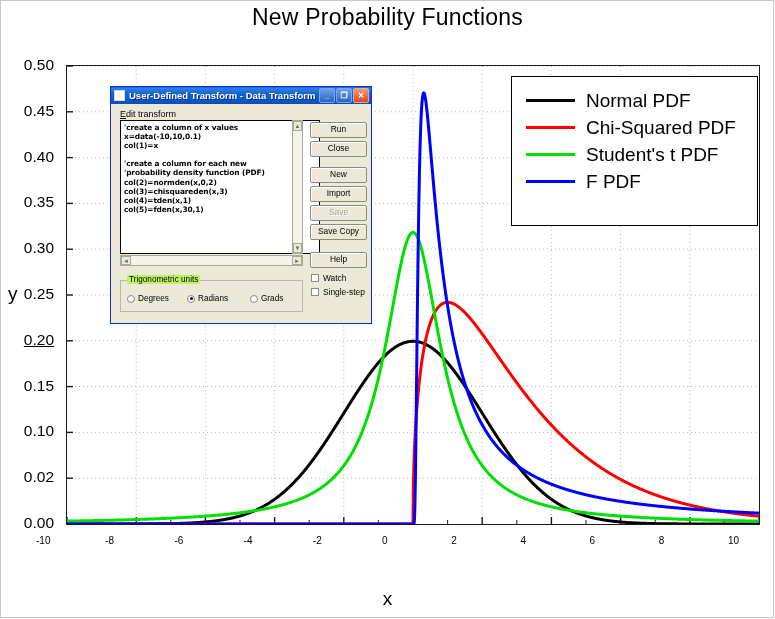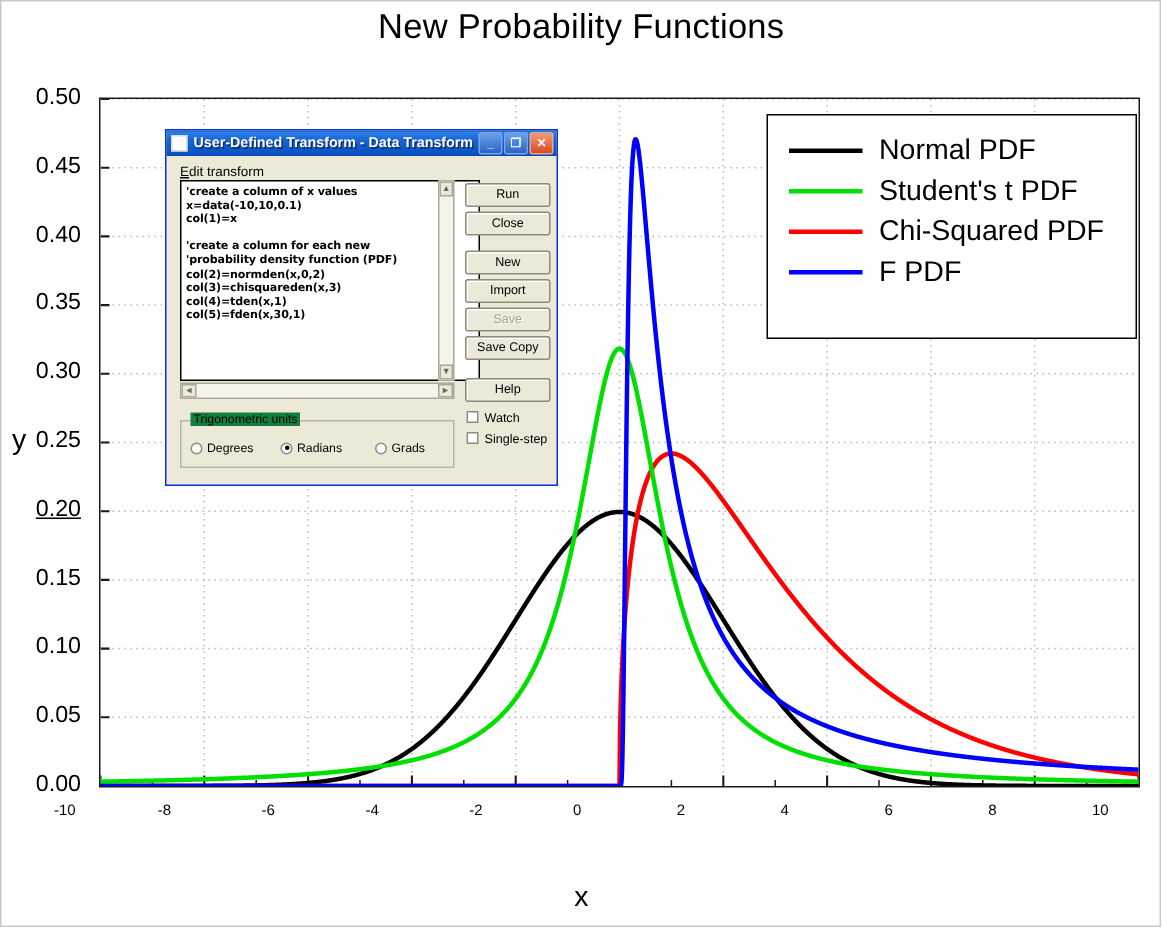--- a/index.html
+++ b/index.html
@@ -116,21 +116,21 @@
   .cbox-row{position:absolute;left:200px;display:flex;align-items:center;font-size:8.4px;}
   .cbox{
     width:8px;height:8px;background:#fff;border:1px solid #8d8a7e;
     margin-right:4px;box-sizing:border-box;
   }
   #trig-group{
     position:absolute;left:9px;top:176px;width:183px;height:32px;
     border:1px solid #b9b6a8;box-sizing:border-box;
   }
   #trig-legend{
-    position:absolute;left:16px;top:171px;background:#15803d;
+    position:absolute;left:16px;top:171px;background:#bef264;
     padding:0 2px;font-size:8.2px;
   }
   .radio-row{position:absolute;top:190px;display:flex;align-items:center;font-size:8.2px;}
   .radio{
     width:8px;height:8px;border:1px solid #8d8a7e;border-radius:50%;
     background:#fff;margin-right:3px;box-sizing:border-box;
     display:flex;align-items:center;justify-content:center;
   }
   .radio .dot{width:3px;height:3px;border-radius:50%;background:#000;}
 </style>
@@ -140,21 +140,21 @@
 <div id="outer-border"></div>
 
 <div id="chart-title">New Probability Functions</div>
 
 <div id="y-axis-title">y</div>
 
 <div id="x-axis-title">x</div>
 
 <div id="ytick-container">
     <div class="ytick-label" style="top: 515px; left: 4px;">0.00</div>
-    <div class="ytick-label" style="top: 469.2px; left: 4px;">0.05</div>
+    <div class="ytick-label" style="top: 469.2px; left: 4px;">0.02</div>
     <div class="ytick-label" style="top: 423.4px; left: 4px;">0.10</div>
     <div class="ytick-label" style="top: 377.6px; left: 4px;">0.15</div>
     <div class="ytick-label" style="top: 331.8px; left: 4px; text-decoration: underline;">0.20</div>
     <div class="ytick-label" style="top: 286px; left: 4px;">0.25</div>
     <div class="ytick-label" style="top: 240.2px; left: 4px;">0.30</div>
     <div class="ytick-label" style="top: 194.4px; left: 4px;">0.35</div>
     <div class="ytick-label" style="top: 148.6px; left: 4px;">0.40</div>
     <div class="ytick-label" style="top: 102.8px; left: 4px;">0.45</div>
     <div class="ytick-label" style="top: 57px; left: 4px;">0.50</div>
   </div>
@@ -232,26 +232,26 @@
       <polyline points="0.00,458.00 0.29,458.00 0.58,458.00 0.87,458.00 1.15,458.00 1.44,458.00 1.73,458.00 2.02,458.00 2.31,458.00 2.59,458.00 2.88,458.00 3.17,458.00 3.46,458.00 3.75,458.00 4.04,458.00 4.33,458.00 4.61,458.00 4.90,458.00 5.19,458.00 5.48,458.00 5.77,458.00 6.06,458.00 6.34,458.00 6.63,458.00 6.92,458.00 7.21,458.00 7.50,458.00 7.78,458.00 8.07,458.00 8.36,458.00 8.65,458.00 8.94,458.00 9.23,458.00 9.52,458.00 9.80,458.00 10.09,458.00 10.38,458.00 10.67,458.00 10.96,458.00 11.24,458.00 11.53,458.00 11.82,458.00 12.11,458.00 12.40,458.00 12.69,458.00 12.97,458.00 13.26,458.00 13.55,458.00 13.84,458.00 14.13,458.00 14.42,458.00 14.71,458.00 14.99,458.00 15.28,458.00 15.57,458.00 15.86,458.00 16.15,458.00 16.43,458.00 16.72,458.00 17.01,458.00 17.30,458.00 17.59,458.00 17.88,458.00 18.17,458.00 18.45,458.00 18.74,458.00 19.03,458.00 19.32,458.00 19.61,458.00 19.89,458.00 20.18,458.00 20.47,458.00 20.76,458.00 21.05,458.00 21.34,458.00 21.63,458.00 21.91,458.00 22.20,458.00 22.49,458.00 22.78,458.00 23.07,458.00 23.36,458.00 23.64,458.00 23.93,458.00 24.22,458.00 24.51,458.00 24.80,458.00 25.08,458.00 25.37,458.00 25.66,458.00 25.95,458.00 26.24,458.00 26.53,458.00 26.82,458.00 27.10,458.00 27.39,458.00 27.68,458.00 27.97,458.00 28.26,458.00 28.54,458.00 28.83,458.00 29.12,458.00 29.41,458.00 29.70,458.00 29.99,458.00 30.27,458.00 30.56,458.00 30.85,458.00 31.14,458.00 31.43,458.00 31.72,458.00 32.01,458.00 32.29,458.00 32.58,458.00 32.87,458.00 33.16,458.00 33.45,458.00 33.73,458.00 34.02,458.00 34.31,458.00 34.60,458.00 34.89,458.00 35.18,458.00 35.47,458.00 35.75,458.00 36.04,458.00 36.33,458.00 36.62,458.00 36.91,458.00 37.19,458.00 37.48,458.00 37.77,458.00 38.06,458.00 38.35,458.00 38.64,458.00 38.93,458.00 39.21,458.00 39.50,458.00 39.79,458.00 40.08,458.00 40.37,458.00 40.66,458.00 40.94,458.00 41.23,458.00 41.52,458.00 41.81,458.00 42.10,458.00 42.38,458.00 42.67,458.00 42.96,458.00 43.25,458.00 43.54,458.00 43.83,458.00 44.12,458.00 44.40,458.00 44.69,458.00 44.98,458.00 45.27,458.00 45.56,458.00 45.84,458.00 46.13,458.00 46.42,458.00 46.71,458.00 47.00,458.00 47.29,458.00 47.58,458.00 47.86,458.00 48.15,458.00 48.44,458.00 48.73,458.00 49.02,458.00 49.31,458.00 49.59,458.00 49.88,458.00 50.17,458.00 50.46,458.00 50.75,458.00 51.03,458.00 51.32,458.00 51.61,458.00 51.90,458.00 52.19,458.00 52.48,458.00 52.77,458.00 53.05,458.00 53.34,458.00 53.63,458.00 53.92,458.00 54.21,458.00 54.49,458.00 54.78,458.00 55.07,458.00 55.36,458.00 55.65,458.00 55.94,458.00 56.23,458.00 56.51,458.00 56.80,458.00 57.09,458.00 57.38,458.00 57.67,458.00 57.96,458.00 58.24,458.00 58.53,458.00 58.82,458.00 59.11,458.00 59.40,458.00 59.68,458.00 59.97,458.00 60.26,458.00 60.55,458.00 60.84,458.00 61.13,458.00 61.42,458.00 61.70,458.00 61.99,458.00 62.28,458.00 62.57,458.00 62.86,458.00 63.14,458.00 63.43,458.00 63.72,458.00 64.01,458.00 64.30,458.00 64.59,458.00 64.88,458.00 65.16,458.00 65.45,458.00 65.74,458.00 66.03,458.00 66.32,458.00 66.61,458.00 66.89,458.00 67.18,458.00 67.47,458.00 67.76,458.00 68.05,458.00 68.33,458.00 68.62,458.00 68.91,458.00 69.20,458.00 69.49,458.00 69.78,458.00 70.07,458.00 70.35,458.00 70.64,458.00 70.93,458.00 71.22,458.00 71.51,458.00 71.80,458.00 72.08,458.00 72.37,458.00 72.66,458.00 72.95,458.00 73.24,458.00 73.52,458.00 73.81,458.00 74.10,458.00 74.39,458.00 74.68,458.00 74.97,458.00 75.25,458.00 75.54,458.00 75.83,458.00 76.12,458.00 76.41,458.00 76.70,458.00 76.98,458.00 77.27,458.00 77.56,458.00 77.85,458.00 78.14,458.00 78.43,458.00 78.72,458.00 79.00,458.00 79.29,458.00 79.58,458.00 79.87,458.00 80.16,458.00 80.45,458.00 80.73,458.00 81.02,458.00 81.31,458.00 81.60,458.00 81.89,458.00 82.17,458.00 82.46,458.00 82.75,458.00 83.04,458.00 83.33,458.00 83.62,458.00 83.91,458.00 84.19,458.00 84.48,458.00 84.77,458.00 85.06,458.00 85.35,458.00 85.63,458.00 85.92,458.00 86.21,458.00 86.50,458.00 86.79,458.00 87.08,458.00 87.37,458.00 87.65,458.00 87.94,458.00 88.23,458.00 88.52,458.00 88.81,458.00 89.09,458.00 89.38,458.00 89.67,458.00 89.96,458.00 90.25,458.00 90.54,458.00 90.83,458.00 91.11,458.00 91.40,458.00 91.69,458.00 91.98,458.00 92.27,458.00 92.55,458.00 92.84,458.00 93.13,458.00 93.42,458.00 93.71,458.00 94.00,458.00 94.28,458.00 94.57,458.00 94.86,458.00 95.15,458.00 95.44,458.00 95.73,458.00 96.02,458.00 96.30,458.00 96.59,458.00 96.88,458.00 97.17,458.00 97.46,458.00 97.75,458.00 98.03,458.00 98.32,458.00 98.61,458.00 98.90,458.00 99.19,458.00 99.47,458.00 99.76,458.00 100.05,458.00 100.34,458.00 100.63,458.00 100.92,458.00 101.20,458.00 101.49,458.00 101.78,458.00 102.07,458.00 102.36,458.00 102.65,458.00 102.94,458.00 103.22,458.00 103.51,458.00 103.80,458.00 104.09,458.00 104.38,458.00 104.67,458.00 104.95,458.00 105.24,458.00 105.53,458.00 105.82,458.00 106.11,458.00 106.39,458.00 106.68,458.00 106.97,458.00 107.26,458.00 107.55,458.00 107.84,458.00 108.13,458.00 108.41,458.00 108.70,458.00 108.99,458.00 109.28,458.00 109.57,458.00 109.86,458.00 110.14,458.00 110.43,458.00 110.72,458.00 111.01,458.00 111.30,458.00 111.58,458.00 111.87,458.00 112.16,458.00 112.45,458.00 112.74,458.00 113.03,458.00 113.31,458.00 113.60,458.00 113.89,458.00 114.18,458.00 114.47,458.00 114.76,458.00 115.05,458.00 115.33,458.00 115.62,458.00 115.91,458.00 116.20,458.00 116.49,458.00 116.78,458.00 117.06,458.00 117.35,458.00 117.64,458.00 117.93,458.00 118.22,458.00 118.50,458.00 118.79,458.00 119.08,458.00 119.37,458.00 119.66,458.00 119.95,458.00 120.23,458.00 120.52,458.00 120.81,458.00 121.10,458.00 121.39,458.00 121.68,458.00 121.97,458.00 122.25,458.00 122.54,458.00 122.83,458.00 123.12,458.00 123.41,458.00 123.70,458.00 123.98,458.00 124.27,458.00 124.56,458.00 124.85,458.00 125.14,458.00 125.42,458.00 125.71,458.00 126.00,458.00 126.29,458.00 126.58,458.00 126.87,458.00 127.16,458.00 127.44,458.00 127.73,458.00 128.02,458.00 128.31,458.00 128.60,458.00 128.88,458.00 129.17,458.00 129.46,458.00 129.75,458.00 130.04,458.00 130.33,458.00 130.62,458.00 130.90,458.00 131.19,458.00 131.48,458.00 131.77,458.00 132.06,458.00 132.34,458.00 132.63,458.00 132.92,458.00 133.21,458.00 133.50,458.00 133.79,458.00 134.08,458.00 134.36,458.00 134.65,458.00 134.94,458.00 135.23,458.00 135.52,458.00 135.80,458.00 136.09,458.00 136.38,458.00 136.67,458.00 136.96,458.00 137.25,458.00 137.53,458.00 137.82,458.00 138.11,458.00 138.40,458.00 138.69,458.00 138.98,458.00 139.27,458.00 139.55,458.00 139.84,458.00 140.13,458.00 140.42,458.00 140.71,458.00 141.00,458.00 141.28,458.00 141.57,458.00 141.86,458.00 142.15,458.00 142.44,458.00 142.72,458.00 143.01,458.00 143.30,458.00 143.59,458.00 143.88,458.00 144.17,458.00 144.45,458.00 144.74,458.00 145.03,458.00 145.32,458.00 145.61,458.00 145.90,458.00 146.19,458.00 146.47,458.00 146.76,458.00 147.05,458.00 147.34,458.00 147.63,458.00 147.92,458.00 148.20,458.00 148.49,458.00 148.78,458.00 149.07,458.00 149.36,458.00 149.65,458.00 149.93,458.00 150.22,458.00 150.51,458.00 150.80,458.00 151.09,458.00 151.38,458.00 151.66,458.00 151.95,458.00 152.24,458.00 152.53,458.00 152.82,458.00 153.10,458.00 153.39,458.00 153.68,458.00 153.97,458.00 154.26,458.00 154.55,458.00 154.83,458.00 155.12,458.00 155.41,458.00 155.70,458.00 155.99,458.00 156.28,458.00 156.56,458.00 156.85,458.00 157.14,458.00 157.43,458.00 157.72,458.00 158.01,458.00 158.30,458.00 158.58,458.00 158.87,458.00 159.16,458.00 159.45,458.00 159.74,458.00 160.03,458.00 160.31,458.00 160.60,458.00 160.89,458.00 161.18,458.00 161.47,458.00 161.75,458.00 162.04,458.00 162.33,458.00 162.62,458.00 162.91,458.00 163.20,458.00 163.48,458.00 163.77,458.00 164.06,458.00 164.35,458.00 164.64,458.00 164.93,458.00 165.22,458.00 165.50,458.00 165.79,458.00 166.08,458.00 166.37,458.00 166.66,458.00 166.95,458.00 167.23,458.00 167.52,458.00 167.81,458.00 168.10,458.00 168.39,458.00 168.67,458.00 168.96,458.00 169.25,458.00 169.54,458.00 169.83,458.00 170.12,458.00 170.41,458.00 170.69,458.00 170.98,458.00 171.27,458.00 171.56,458.00 171.85,458.00 172.13,458.00 172.42,458.00 172.71,458.00 173.00,458.00 173.29,458.00 173.58,458.00 173.87,458.00 174.15,458.00 174.44,458.00 174.73,458.00 175.02,458.00 175.31,458.00 175.60,458.00 175.88,458.00 176.17,458.00 176.46,458.00 176.75,458.00 177.04,458.00 177.32,458.00 177.61,458.00 177.90,458.00 178.19,458.00 178.48,458.00 178.77,458.00 179.05,458.00 179.34,458.00 179.63,458.00 179.92,458.00 180.21,458.00 180.50,458.00 180.78,458.00 181.07,458.00 181.36,458.00 181.65,458.00 181.94,458.00 182.23,458.00 182.52,458.00 182.80,458.00 183.09,458.00 183.38,458.00 183.67,458.00 183.96,458.00 184.25,458.00 184.53,458.00 184.82,458.00 185.11,458.00 185.40,458.00 185.69,458.00 185.97,458.00 186.26,458.00 186.55,458.00 186.84,458.00 187.13,458.00 187.42,458.00 187.70,458.00 187.99,458.00 188.28,458.00 188.57,458.00 188.86,458.00 189.15,458.00 189.44,458.00 189.72,458.00 190.01,458.00 190.30,458.00 190.59,458.00 190.88,458.00 191.16,458.00 191.45,458.00 191.74,458.00 192.03,458.00 192.32,458.00 192.61,458.00 192.90,458.00 193.18,458.00 193.47,458.00 193.76,458.00 194.05,458.00 194.34,458.00 194.63,458.00 194.91,458.00 195.20,458.00 195.49,458.00 195.78,458.00 196.07,458.00 196.35,458.00 196.64,458.00 196.93,458.00 197.22,458.00 197.51,458.00 197.80,458.00 198.09,458.00 198.37,458.00 198.66,458.00 198.95,458.00 199.24,458.00 199.53,458.00 199.81,458.00 200.10,458.00 200.39,458.00 200.68,458.00 200.97,458.00 201.26,458.00 201.55,458.00 201.83,458.00 202.12,458.00 202.41,458.00 202.70,458.00 202.99,458.00 203.28,458.00 203.56,458.00 203.85,458.00 204.14,458.00 204.43,458.00 204.72,458.00 205.00,458.00 205.29,458.00 205.58,458.00 205.87,458.00 206.16,458.00 206.45,458.00 206.73,458.00 207.02,458.00 207.31,458.00 207.60,458.00 207.89,458.00 208.18,458.00 208.47,458.00 208.75,458.00 209.04,458.00 209.33,458.00 209.62,458.00 209.91,458.00 210.20,458.00 210.48,458.00 210.77,458.00 211.06,458.00 211.35,458.00 211.64,458.00 211.93,458.00 212.21,458.00 212.50,458.00 212.79,458.00 213.08,458.00 213.37,458.00 213.65,458.00 213.94,458.00 214.23,458.00 214.52,458.00 214.81,458.00 215.10,458.00 215.38,458.00 215.67,458.00 215.96,458.00 216.25,458.00 216.54,458.00 216.83,458.00 217.12,458.00 217.40,458.00 217.69,458.00 217.98,458.00 218.27,458.00 218.56,458.00 218.85,458.00 219.13,458.00 219.42,458.00 219.71,458.00 220.00,458.00 220.29,458.00 220.57,458.00 220.86,458.00 221.15,458.00 221.44,458.00 221.73,458.00 222.02,458.00 222.30,458.00 222.59,458.00 222.88,458.00 223.17,458.00 223.46,458.00 223.75,458.00 224.03,458.00 224.32,458.00 224.61,458.00 224.90,458.00 225.19,458.00 225.48,458.00 225.77,458.00 226.05,458.00 226.34,458.00 226.63,458.00 226.92,458.00 227.21,458.00 227.50,458.00 227.78,458.00 228.07,458.00 228.36,458.00 228.65,458.00 228.94,458.00 229.22,458.00 229.51,458.00 229.80,458.00 230.09,458.00 230.38,458.00 230.67,458.00 230.95,458.00 231.24,458.00 231.53,458.00 231.82,458.00 232.11,458.00 232.40,458.00 232.69,458.00 232.97,458.00 233.26,458.00 233.55,458.00 233.84,458.00 234.13,458.00 234.41,458.00 234.70,458.00 234.99,458.00 235.28,458.00 235.57,458.00 235.86,458.00 236.15,458.00 236.43,458.00 236.72,458.00 237.01,458.00 237.30,458.00 237.59,458.00 237.88,458.00 238.16,458.00 238.45,458.00 238.74,458.00 239.03,458.00 239.32,458.00 239.60,458.00 239.89,458.00 240.18,458.00 240.47,458.00 240.76,458.00 241.05,458.00 241.34,458.00 241.62,458.00 241.91,458.00 242.20,458.00 242.49,458.00 242.78,458.00 243.06,458.00 243.35,458.00 243.64,458.00 243.93,458.00 244.22,458.00 244.51,458.00 244.80,458.00 245.08,458.00 245.37,458.00 245.66,458.00 245.95,458.00 246.24,458.00 246.53,458.00 246.81,458.00 247.10,458.00 247.39,458.00 247.68,458.00 247.97,458.00 248.25,458.00 248.54,458.00 248.83,458.00 249.12,458.00 249.41,458.00 249.70,458.00 249.98,458.00 250.27,458.00 250.56,458.00 250.85,458.00 251.14,458.00 251.43,458.00 251.72,458.00 252.00,458.00 252.29,458.00 252.58,458.00 252.87,458.00 253.16,458.00 253.45,458.00 253.73,458.00 254.02,458.00 254.31,458.00 254.60,458.00 254.89,458.00 255.18,458.00 255.46,458.00 255.75,458.00 256.04,458.00 256.33,458.00 256.62,458.00 256.90,458.00 257.19,458.00 257.48,458.00 257.77,458.00 258.06,458.00 258.35,458.00 258.63,458.00 258.92,458.00 259.21,458.00 259.50,458.00 259.79,458.00 260.08,458.00 260.37,458.00 260.65,458.00 260.94,458.00 261.23,458.00 261.52,458.00 261.81,458.00 262.10,458.00 262.38,458.00 262.67,458.00 262.96,458.00 263.25,458.00 263.54,458.00 263.82,458.00 264.11,458.00 264.40,458.00 264.69,458.00 264.98,458.00 265.27,458.00 265.56,458.00 265.84,458.00 266.13,458.00 266.42,458.00 266.71,458.00 267.00,458.00 267.28,458.00 267.57,458.00 267.86,458.00 268.15,458.00 268.44,458.00 268.73,458.00 269.02,458.00 269.30,458.00 269.59,458.00 269.88,458.00 270.17,458.00 270.46,458.00 270.75,458.00 271.03,458.00 271.32,458.00 271.61,458.00 271.90,458.00 272.19,458.00 272.47,458.00 272.76,458.00 273.05,458.00 273.34,458.00 273.63,458.00 273.92,458.00 274.20,458.00 274.49,458.00 274.78,458.00 275.07,458.00 275.36,458.00 275.65,458.00 275.94,458.00 276.22,458.00 276.51,458.00 276.80,458.00 277.09,458.00 277.38,458.00 277.67,458.00 277.95,458.00 278.24,458.00 278.53,458.00 278.82,458.00 279.11,458.00 279.39,458.00 279.68,458.00 279.97,458.00 280.26,458.00 280.55,458.00 280.84,458.00 281.13,458.00 281.41,458.00 281.70,458.00 281.99,458.00 282.28,458.00 282.57,458.00 282.86,458.00 283.14,458.00 283.43,458.00 283.72,458.00 284.01,458.00 284.30,458.00 284.58,458.00 284.87,458.00 285.16,458.00 285.45,458.00 285.74,458.00 286.03,458.00 286.31,458.00 286.60,458.00 286.89,458.00 287.18,458.00 287.47,458.00 287.76,458.00 288.04,458.00 288.33,458.00 288.62,458.00 288.91,458.00 289.20,458.00 289.49,458.00 289.78,458.00 290.06,458.00 290.35,458.00 290.64,458.00 290.93,458.00 291.22,458.00 291.50,458.00 291.79,458.00 292.08,458.00 292.37,458.00 292.66,458.00 292.95,458.00 293.23,458.00 293.52,458.00 293.81,458.00 294.10,458.00 294.39,458.00 294.68,458.00 294.97,458.00 295.25,458.00 295.54,458.00 295.83,458.00 296.12,458.00 296.41,458.00 296.69,458.00 296.98,458.00 297.27,458.00 297.56,458.00 297.85,458.00 298.14,458.00 298.43,458.00 298.71,458.00 299.00,458.00 299.29,458.00 299.58,458.00 299.87,458.00 300.16,458.00 300.44,458.00 300.73,458.00 301.02,458.00 301.31,458.00 301.60,458.00 301.88,458.00 302.17,458.00 302.46,458.00 302.75,458.00 303.04,458.00 303.33,458.00 303.62,458.00 303.90,458.00 304.19,458.00 304.48,458.00 304.77,458.00 305.06,458.00 305.34,458.00 305.63,458.00 305.92,458.00 306.21,458.00 306.50,458.00 306.79,458.00 307.07,458.00 307.36,458.00 307.65,458.00 307.94,458.00 308.23,458.00 308.52,458.00 308.81,458.00 309.09,458.00 309.38,458.00 309.67,458.00 309.96,458.00 310.25,458.00 310.53,458.00 310.82,458.00 311.11,458.00 311.40,458.00 311.69,458.00 311.98,458.00 312.27,458.00 312.55,458.00 312.84,458.00 313.13,458.00 313.42,458.00 313.71,458.00 314.00,458.00 314.28,458.00 314.57,458.00 314.86,458.00 315.15,458.00 315.44,458.00 315.72,458.00 316.01,458.00 316.30,458.00 316.59,458.00 316.88,458.00 317.17,458.00 317.46,458.00 317.74,458.00 318.03,458.00 318.32,458.00 318.61,458.00 318.90,458.00 319.19,458.00 319.47,458.00 319.76,458.00 320.05,458.00 320.34,458.00 320.63,458.00 320.92,458.00 321.20,458.00 321.49,458.00 321.78,458.00 322.07,458.00 322.36,458.00 322.64,458.00 322.93,458.00 323.22,458.00 323.51,458.00 323.80,458.00 324.09,458.00 324.38,458.00 324.66,458.00 324.95,458.00 325.24,458.00 325.53,458.00 325.82,458.00 326.11,458.00 326.39,458.00 326.68,458.00 326.97,458.00 327.26,458.00 327.55,458.00 327.83,458.00 328.12,458.00 328.41,458.00 328.70,458.00 328.99,458.00 329.28,458.00 329.56,458.00 329.85,458.00 330.14,458.00 330.43,458.00 330.72,458.00 331.01,458.00 331.29,458.00 331.58,458.00 331.87,458.00 332.16,458.00 332.45,458.00 332.74,458.00 333.03,458.00 333.31,458.00 333.60,458.00 333.89,458.00 334.18,458.00 334.47,458.00 334.75,458.00 335.04,458.00 335.33,458.00 335.62,458.00 335.91,458.00 336.20,458.00 336.48,458.00 336.77,458.00 337.06,458.00 337.35,458.00 337.64,458.00 337.93,458.00 338.22,458.00 338.50,458.00 338.79,458.00 339.08,458.00 339.37,458.00 339.66,458.00 339.94,458.00 340.23,458.00 340.52,458.00 340.81,458.00 341.10,458.00 341.39,458.00 341.68,458.00 341.96,458.00 342.25,458.00 342.54,458.00 342.83,458.00 343.12,458.00 343.41,458.00 343.69,458.00 343.98,458.00 344.27,458.00 344.56,458.00 344.85,458.00 345.13,458.00 345.42,458.00 345.71,458.00 346.00,458.00 346.29,458.00 346.58,457.99 346.87,457.82 347.15,456.71 347.44,453.29 347.73,446.19 348.02,434.68 348.31,418.74 348.59,398.95 348.88,376.16 349.17,351.33 349.46,325.37 349.75,299.07 350.04,273.06 350.32,247.84 350.61,223.75 350.90,201.05 351.19,179.89 351.48,160.33 351.77,142.42 352.06,126.14 352.34,111.43 352.63,98.24 352.92,86.49 353.21,76.10 353.50,66.97 353.78,59.03 354.07,52.17 354.36,46.32 354.65,41.39 354.94,37.30 355.23,34.00 355.52,31.39 355.80,29.43 356.09,28.06 356.38,27.21 356.67,26.85 356.96,26.91 357.25,27.37 357.53,28.18 357.82,29.31 358.11,30.73 358.40,32.40 358.69,34.30 358.98,36.41 359.26,38.69 359.55,41.14 359.84,43.73 360.13,46.44 360.42,49.27 360.70,52.19 360.99,55.20 361.28,58.28 361.57,61.41 361.86,64.60 362.15,67.84 362.43,71.10 362.72,74.40 363.01,77.72 363.30,81.05 363.59,84.39 363.88,87.74 364.17,91.08 364.45,94.43 364.74,97.77 365.03,101.09 365.32,104.41 365.61,107.71 365.89,110.99 366.18,114.25 366.47,117.49 366.76,120.71 367.05,123.90 367.34,127.07 367.63,130.21 367.91,133.32 368.20,136.40 368.49,139.46 368.78,142.48 369.07,145.47 369.36,148.43 369.64,151.36 369.93,154.26 370.22,157.12 370.51,159.96 370.80,162.76 371.08,165.53 371.37,168.26 371.66,170.97 371.95,173.64 372.24,176.28 372.53,178.88 372.82,181.46 373.10,184.00 373.39,186.52 373.68,189.00 373.97,191.45 374.26,193.87 374.55,196.26 374.83,198.62 375.12,200.95 375.41,203.25 375.70,205.52 375.99,207.76 376.27,209.97 376.56,212.16 376.85,214.32 377.14,216.45 377.43,218.55 377.72,220.63 378.00,222.68 378.29,224.70 378.58,226.70 378.87,228.67 379.16,230.62 379.45,232.54 379.73,234.44 380.02,236.32 380.31,238.17 380.60,240.00 380.89,241.80 381.18,243.59 381.47,245.35 381.75,247.08 382.04,248.80 382.33,250.50 382.62,252.17 382.91,253.82 383.19,255.46 383.48,257.07 383.77,258.66 384.06,260.24 384.35,261.79 384.64,263.33 384.93,264.85 385.21,266.35 385.50,267.83 385.79,269.29 386.08,270.73 386.37,272.16 386.66,273.57 386.94,274.97 387.23,276.35 387.52,277.71 387.81,279.05 388.10,280.38 388.38,281.70 388.67,283.00 388.96,284.28 389.25,285.55 389.54,286.80 389.83,288.04 390.12,289.27 390.40,290.48 390.69,291.68 390.98,292.86 391.27,294.03 391.56,295.19 391.84,296.34 392.13,297.47 392.42,298.59 392.71,299.70 393.00,300.79 393.29,301.87 393.57,302.94 393.86,304.00 394.15,305.05 394.44,306.09 394.73,307.11 395.02,308.12 395.31,309.13 395.59,310.12 395.88,311.10 396.17,312.07 396.46,313.03 396.75,313.98 397.03,314.92 397.32,315.85 397.61,316.78 397.90,317.69 398.19,318.59 398.48,319.48 398.77,320.36 399.05,321.24 399.34,322.10 399.63,322.96 399.92,323.81 400.21,324.65 400.50,325.48 400.78,326.30 401.07,327.12 401.36,327.92 401.65,328.72 401.94,329.51 402.23,330.29 402.51,331.07 402.80,331.83 403.09,332.59 403.38,333.34 403.67,334.09 403.95,334.83 404.24,335.56 404.53,336.28 404.82,337.00 405.11,337.71 405.40,338.41 405.68,339.10 405.97,339.79 406.26,340.48 406.55,341.15 406.84,341.82 407.13,342.49 407.42,343.15 407.70,343.80 407.99,344.44 408.28,345.08 408.57,345.72 408.86,346.34 409.14,346.97 409.43,347.58 409.72,348.20 410.01,348.80 410.30,349.40 410.59,350.00 410.88,350.59 411.16,351.17 411.45,351.75 411.74,352.32 412.03,352.89 412.32,353.46 412.61,354.01 412.89,354.57 413.18,355.12 413.47,355.66 413.76,356.20 414.05,356.74 414.33,357.27 414.62,357.79 414.91,358.31 415.20,358.83 415.49,359.34 415.78,359.85 416.07,360.36 416.35,360.86 416.64,361.35 416.93,361.84 417.22,362.33 417.51,362.81 417.80,363.29 418.08,363.77 418.37,364.24 418.66,364.71 418.95,365.17 419.24,365.63 419.52,366.09 419.81,366.54 420.10,366.99 420.39,367.43 420.68,367.88 420.97,368.31 421.25,368.75 421.54,369.18 421.83,369.61 422.12,370.03 422.41,370.45 422.70,370.87 422.98,371.29 423.27,371.70 423.56,372.10 423.85,372.51 424.14,372.91 424.43,373.31 424.72,373.71 425.00,374.10 425.29,374.49 425.58,374.87 425.87,375.26 426.16,375.64 426.44,376.02 426.73,376.39 427.02,376.76 427.31,377.13 427.60,377.50 427.89,377.86 428.18,378.22 428.46,378.58 428.75,378.94 429.04,379.29 429.33,379.64 429.62,379.99 429.91,380.34 430.19,380.68 430.48,381.02 430.77,381.36 431.06,381.69 431.35,382.03 431.63,382.36 431.92,382.69 432.21,383.01 432.50,383.34 432.79,383.66 433.08,383.98 433.37,384.29 433.65,384.61 433.94,384.92 434.23,385.23 434.52,385.54 434.81,385.84 435.09,386.15 435.38,386.45 435.67,386.75 435.96,387.05 436.25,387.34 436.54,387.64 436.82,387.93 437.11,388.22 437.40,388.50 437.69,388.79 437.98,389.07 438.27,389.35 438.56,389.63 438.84,389.91 439.13,390.19 439.42,390.46 439.71,390.73 440.00,391.01 440.28,391.27 440.57,391.54 440.86,391.81 441.15,392.07 441.44,392.33 441.73,392.59 442.02,392.85 442.30,393.11 442.59,393.36 442.88,393.61 443.17,393.87 443.46,394.12 443.75,394.37 444.03,394.61 444.32,394.86 444.61,395.10 444.90,395.34 445.19,395.58 445.48,395.82 445.76,396.06 446.05,396.30 446.34,396.53 446.63,396.76 446.92,397.00 447.20,397.23 447.49,397.45 447.78,397.68 448.07,397.91 448.36,398.13 448.65,398.36 448.93,398.58 449.22,398.80 449.51,399.02 449.80,399.23 450.09,399.45 450.38,399.67 450.67,399.88 450.95,400.09 451.24,400.30 451.53,400.51 451.82,400.72 452.11,400.93 452.39,401.14 452.68,401.34 452.97,401.54 453.26,401.75 453.55,401.95 453.84,402.15 454.13,402.35 454.41,402.54 454.70,402.74 454.99,402.94 455.28,403.13 455.57,403.32 455.86,403.52 456.14,403.71 456.43,403.90 456.72,404.09 457.01,404.27 457.30,404.46 457.58,404.65 457.87,404.83 458.16,405.01 458.45,405.20 458.74,405.38 459.03,405.56 459.32,405.74 459.60,405.91 459.89,406.09 460.18,406.27 460.47,406.44 460.76,406.62 461.05,406.79 461.33,406.96 461.62,407.13 461.91,407.30 462.20,407.47 462.49,407.64 462.77,407.81 463.06,407.98 463.35,408.14 463.64,408.31 463.93,408.47 464.22,408.63 464.50,408.80 464.79,408.96 465.08,409.12 465.37,409.28 465.66,409.44 465.95,409.59 466.23,409.75 466.52,409.91 466.81,410.06 467.10,410.22 467.39,410.37 467.68,410.52 467.97,410.67 468.25,410.83 468.54,410.98 468.83,411.13 469.12,411.27 469.41,411.42 469.69,411.57 469.98,411.72 470.27,411.86 470.56,412.01 470.85,412.15 471.14,412.29 471.43,412.44 471.71,412.58 472.00,412.72 472.29,412.86 472.58,413.00 472.87,413.14 473.16,413.28 473.44,413.42 473.73,413.55 474.02,413.69 474.31,413.82 474.60,413.96 474.88,414.09 475.17,414.23 475.46,414.36 475.75,414.49 476.04,414.62 476.33,414.75 476.62,414.88 476.90,415.01 477.19,415.14 477.48,415.27 477.77,415.40 478.06,415.53 478.34,415.65 478.63,415.78 478.92,415.90 479.21,416.03 479.50,416.15 479.79,416.27 480.07,416.40 480.36,416.52 480.65,416.64 480.94,416.76 481.23,416.88 481.52,417.00 481.81,417.12 482.09,417.24 482.38,417.36 482.67,417.47 482.96,417.59 483.25,417.71 483.53,417.82 483.82,417.94 484.11,418.05 484.40,418.17 484.69,418.28 484.98,418.39 485.27,418.51 485.55,418.62 485.84,418.73 486.13,418.84 486.42,418.95 486.71,419.06 487.00,419.17 487.28,419.28 487.57,419.39 487.86,419.50 488.15,419.60 488.44,419.71 488.73,419.82 489.01,419.92 489.30,420.03 489.59,420.13 489.88,420.24 490.17,420.34 490.45,420.44 490.74,420.55 491.03,420.65 491.32,420.75 491.61,420.85 491.90,420.96 492.18,421.06 492.47,421.16 492.76,421.26 493.05,421.36 493.34,421.45 493.63,421.55 493.92,421.65 494.20,421.75 494.49,421.85 494.78,421.94 495.07,422.04 495.36,422.13 495.64,422.23 495.93,422.32 496.22,422.42 496.51,422.51 496.80,422.61 497.09,422.70 497.38,422.79 497.66,422.89 497.95,422.98 498.24,423.07 498.53,423.16 498.82,423.25 499.11,423.34 499.39,423.43 499.68,423.52 499.97,423.61 500.26,423.70 500.55,423.79 500.83,423.88 501.12,423.97 501.41,424.05 501.70,424.14 501.99,424.23 502.28,424.31 502.57,424.40 502.85,424.48 503.14,424.57 503.43,424.65 503.72,424.74 504.01,424.82 504.30,424.91 504.58,424.99 504.87,425.07 505.16,425.16 505.45,425.24 505.74,425.32 506.02,425.40 506.31,425.48 506.60,425.57 506.89,425.65 507.18,425.73 507.47,425.81 507.75,425.89 508.04,425.97 508.33,426.04 508.62,426.12 508.91,426.20 509.20,426.28 509.48,426.36 509.77,426.44 510.06,426.51 510.35,426.59 510.64,426.67 510.93,426.74 511.22,426.82 511.50,426.89 511.79,426.97 512.08,427.04 512.37,427.12 512.66,427.19 512.94,427.27 513.23,427.34 513.52,427.41 513.81,427.49 514.10,427.56 514.39,427.63 514.68,427.71 514.96,427.78 515.25,427.85 515.54,427.92 515.83,427.99 516.12,428.06 516.41,428.13 516.69,428.20 516.98,428.27 517.27,428.34 517.56,428.41 517.85,428.48 518.13,428.55 518.42,428.62 518.71,428.69 519.00,428.76 519.29,428.83 519.58,428.89 519.87,428.96 520.15,429.03 520.44,429.10 520.73,429.16 521.02,429.23 521.31,429.29 521.59,429.36 521.88,429.43 522.17,429.49 522.46,429.56 522.75,429.62 523.04,429.69 523.32,429.75 523.61,429.82 523.90,429.88 524.19,429.94 524.48,430.01 524.77,430.07 525.06,430.13 525.34,430.20 525.63,430.26 525.92,430.32 526.21,430.38 526.50,430.44 526.78,430.51 527.07,430.57 527.36,430.63 527.65,430.69 527.94,430.75 528.23,430.81 528.51,430.87 528.80,430.93 529.09,430.99 529.38,431.05 529.67,431.11 529.96,431.17 530.25,431.23 530.53,431.29 530.82,431.34 531.11,431.40 531.40,431.46 531.69,431.52 531.98,431.58 532.26,431.63 532.55,431.69 532.84,431.75 533.13,431.80 533.42,431.86 533.71,431.92 533.99,431.97 534.28,432.03 534.57,432.09 534.86,432.14 535.15,432.20 535.43,432.25 535.72,432.31 536.01,432.36 536.30,432.42 536.59,432.47 536.88,432.52 537.16,432.58 537.45,432.63 537.74,432.69 538.03,432.74 538.32,432.79 538.61,432.85 538.89,432.90 539.18,432.95 539.47,433.00 539.76,433.06 540.05,433.11 540.34,433.16 540.63,433.21 540.91,433.26 541.20,433.32 541.49,433.37 541.78,433.42 542.07,433.47 542.36,433.52 542.64,433.57 542.93,433.62 543.22,433.67 543.51,433.72 543.80,433.77 544.09,433.82 544.37,433.87 544.66,433.92 544.95,433.97 545.24,434.02 545.53,434.07 545.82,434.12 546.10,434.16 546.39,434.21 546.68,434.26 546.97,434.31 547.26,434.36 547.54,434.40 547.83,434.45 548.12,434.50 548.41,434.55 548.70,434.59 548.99,434.64 549.27,434.69 549.56,434.73 549.85,434.78 550.14,434.83 550.43,434.87 550.72,434.92 551.00,434.96 551.29,435.01 551.58,435.06 551.87,435.10 552.16,435.15 552.45,435.19 552.74,435.24 553.02,435.28 553.31,435.33 553.60,435.37 553.89,435.42 554.18,435.46 554.46,435.50 554.75,435.55 555.04,435.59 555.33,435.64 555.62,435.68 555.91,435.72 556.19,435.77 556.48,435.81 556.77,435.85 557.06,435.89 557.35,435.94 557.64,435.98 557.93,436.02 558.21,436.06 558.50,436.11 558.79,436.15 559.08,436.19 559.37,436.23 559.66,436.27 559.94,436.31 560.23,436.36 560.52,436.40 560.81,436.44 561.10,436.48 561.38,436.52 561.67,436.56 561.96,436.60 562.25,436.64 562.54,436.68 562.83,436.72 563.12,436.76 563.40,436.80 563.69,436.84 563.98,436.88 564.27,436.92 564.56,436.96 564.84,437.00 565.13,437.04 565.42,437.08 565.71,437.12 566.00,437.16 566.29,437.20 566.57,437.23 566.86,437.27 567.15,437.31 567.44,437.35 567.73,437.39 568.02,437.42 568.31,437.46 568.59,437.50 568.88,437.54 569.17,437.58 569.46,437.61 569.75,437.65 570.04,437.69 570.32,437.72 570.61,437.76 570.90,437.80 571.19,437.84 571.48,437.87 571.76,437.91 572.05,437.94 572.34,437.98 572.63,438.02 572.92,438.05 573.21,438.09 573.50,438.13 573.78,438.16 574.07,438.20 574.36,438.23 574.65,438.27 574.94,438.30 575.23,438.34 575.51,438.37 575.80,438.41 576.09,438.44 576.38,438.48 576.67,438.51 576.96,438.55 577.24,438.58 577.53,438.62 577.82,438.65 578.11,438.68 578.40,438.72 578.69,438.75 578.97,438.79 579.26,438.82 579.55,438.85 579.84,438.89 580.13,438.92 580.41,438.95 580.70,438.99 580.99,439.02 581.28,439.05 581.57,439.09 581.86,439.12 582.14,439.15 582.43,439.19 582.72,439.22 583.01,439.25 583.30,439.28 583.59,439.32 583.88,439.35 584.16,439.38 584.45,439.41 584.74,439.44 585.03,439.48 585.32,439.51 585.61,439.54 585.89,439.57 586.18,439.60 586.47,439.63 586.76,439.67 587.05,439.70 587.34,439.73 587.62,439.76 587.91,439.79 588.20,439.82 588.49,439.85 588.78,439.88 589.06,439.91 589.35,439.94 589.64,439.97 589.93,440.01 590.22,440.04 590.51,440.07 590.79,440.10 591.08,440.13 591.37,440.16 591.66,440.19 591.95,440.22 592.24,440.25 592.52,440.27 592.81,440.30 593.10,440.33 593.39,440.36 593.68,440.39 593.97,440.42 594.25,440.45 594.54,440.48 594.83,440.51 595.12,440.54 595.41,440.57 595.70,440.60 595.99,440.62 596.27,440.65 596.56,440.68 596.85,440.71 597.14,440.74 597.43,440.77 597.71,440.79 598.00,440.82 598.29,440.85 598.58,440.88 598.87,440.91 599.16,440.93 599.44,440.96 599.73,440.99 600.02,441.02 600.31,441.05 600.60,441.07 600.89,441.10 601.18,441.13 601.46,441.15 601.75,441.18 602.04,441.21 602.33,441.24 602.62,441.26 602.91,441.29 603.19,441.32 603.48,441.34 603.77,441.37 604.06,441.40 604.35,441.42 604.63,441.45 604.92,441.48 605.21,441.50 605.50,441.53 605.79,441.55 606.08,441.58 606.37,441.61 606.65,441.63 606.94,441.66 607.23,441.68 607.52,441.71 607.81,441.74 608.09,441.76 608.38,441.79 608.67,441.81 608.96,441.84 609.25,441.86 609.54,441.89 609.82,441.91 610.11,441.94 610.40,441.96 610.69,441.99 610.98,442.01 611.27,442.04 611.56,442.06 611.84,442.09 612.13,442.11 612.42,442.14 612.71,442.16 613.00,442.19 613.29,442.21 613.57,442.24 613.86,442.26 614.15,442.28 614.44,442.31 614.73,442.33 615.01,442.36 615.30,442.38 615.59,442.40 615.88,442.43 616.17,442.45 616.46,442.48 616.75,442.50 617.03,442.52 617.32,442.55 617.61,442.57 617.90,442.59 618.19,442.62 618.48,442.64 618.76,442.66 619.05,442.69 619.34,442.71 619.63,442.73 619.92,442.76 620.21,442.78 620.49,442.80 620.78,442.83 621.07,442.85 621.36,442.87 621.65,442.89 621.94,442.92 622.22,442.94 622.51,442.96 622.80,442.98 623.09,443.01 623.38,443.03 623.66,443.05 623.95,443.07 624.24,443.10 624.53,443.12 624.82,443.14 625.11,443.16 625.39,443.18 625.68,443.21 625.97,443.23 626.26,443.25 626.55,443.27 626.84,443.29 627.13,443.31 627.41,443.34 627.70,443.36 627.99,443.38 628.28,443.40 628.57,443.42 628.86,443.44 629.14,443.46 629.43,443.49 629.72,443.51 630.01,443.53 630.30,443.55 630.59,443.57 630.87,443.59 631.16,443.61 631.45,443.63 631.74,443.65 632.03,443.67 632.31,443.70 632.60,443.72 632.89,443.74 633.18,443.76 633.47,443.78 633.76,443.80 634.04,443.82 634.33,443.84 634.62,443.86 634.91,443.88 635.20,443.90 635.49,443.92 635.77,443.94 636.06,443.96 636.35,443.98 636.64,444.00 636.93,444.02 637.22,444.04 637.50,444.06 637.79,444.08 638.08,444.10 638.37,444.12 638.66,444.14 638.95,444.16 639.24,444.18 639.52,444.20 639.81,444.22 640.10,444.24 640.39,444.26 640.68,444.28 640.96,444.30 641.25,444.31 641.54,444.33 641.83,444.35 642.12,444.37 642.41,444.39 642.69,444.41 642.98,444.43 643.27,444.45 643.56,444.47 643.85,444.49 644.14,444.50 644.43,444.52 644.71,444.54 645.00,444.56 645.29,444.58 645.58,444.60 645.87,444.62 646.16,444.64 646.44,444.65 646.73,444.67 647.02,444.69 647.31,444.71 647.60,444.73 647.88,444.75 648.17,444.76 648.46,444.78 648.75,444.80 649.04,444.82 649.33,444.84 649.62,444.85 649.90,444.87 650.19,444.89 650.48,444.91 650.77,444.93 651.06,444.94 651.34,444.96 651.63,444.98 651.92,445.00 652.21,445.01 652.50,445.03 652.79,445.05 653.07,445.07 653.36,445.08 653.65,445.10 653.94,445.12 654.23,445.14 654.52,445.15 654.81,445.17 655.09,445.19 655.38,445.21 655.67,445.22 655.96,445.24 656.25,445.26 656.54,445.27 656.82,445.29 657.11,445.31 657.40,445.33 657.69,445.34 657.98,445.36 658.26,445.38 658.55,445.39 658.84,445.41 659.13,445.43 659.42,445.44 659.71,445.46 660.00,445.48 660.28,445.49 660.57,445.51 660.86,445.53 661.15,445.54 661.44,445.56 661.73,445.58 662.01,445.59 662.30,445.61 662.59,445.62 662.88,445.64 663.17,445.66 663.46,445.67 663.74,445.69 664.03,445.71 664.32,445.72 664.61,445.74 664.90,445.75 665.19,445.77 665.47,445.79 665.76,445.80 666.05,445.82 666.34,445.83 666.63,445.85 666.91,445.86 667.20,445.88 667.49,445.90 667.78,445.91 668.07,445.93 668.36,445.94 668.64,445.96 668.93,445.97 669.22,445.99 669.51,446.00 669.80,446.02 670.09,446.04 670.38,446.05 670.66,446.07 670.95,446.08 671.24,446.10 671.53,446.11 671.82,446.13 672.11,446.14 672.39,446.16 672.68,446.17 672.97,446.19 673.26,446.20 673.55,446.22 673.84,446.23 674.12,446.25 674.41,446.26 674.70,446.28 674.99,446.29 675.28,446.31 675.56,446.32 675.85,446.34 676.14,446.35 676.43,446.37 676.72,446.38 677.01,446.40 677.29,446.41 677.58,446.42 677.87,446.44 678.16,446.45 678.45,446.47 678.74,446.48 679.02,446.50 679.31,446.51 679.60,446.53 679.89,446.54 680.18,446.55 680.47,446.57 680.75,446.58 681.04,446.60 681.33,446.61 681.62,446.63 681.91,446.64 682.20,446.65 682.49,446.67 682.77,446.68 683.06,446.70 683.35,446.71 683.64,446.72 683.93,446.74 684.21,446.75 684.50,446.77 684.79,446.78 685.08,446.79 685.37,446.81 685.66,446.82 685.94,446.83 686.23,446.85 686.52,446.86 686.81,446.88 687.10,446.89 687.39,446.90 687.68,446.92 687.96,446.93 688.25,446.94 688.54,446.96 688.83,446.97 689.12,446.98 689.41,447.00 689.69,447.01 689.98,447.02 690.27,447.04 690.56,447.05 690.85,447.06 691.13,447.08 691.42,447.09 691.71,447.10 692.00,447.12" fill="none" stroke="#0000ff" stroke-width="3" stroke-linejoin="round" stroke-linecap="round"></polyline>
     </svg>
 </div>
 
 <div id="legend">
     <div class="legend-row">
       <div class="legend-swatch" style="border-top-color: rgb(0, 0, 0);"></div>
       <div class="legend-text">Normal PDF</div>
     </div>
     <div class="legend-row">
+      <div class="legend-swatch" style="border-top-color: rgb(255, 0, 0);"></div>
+      <div class="legend-text">Chi-Squared PDF</div>
+    </div>
+    <div class="legend-row">
       <div class="legend-swatch" style="border-top-color: rgb(0, 224, 0);"></div>
       <div class="legend-text">Student's t PDF</div>
-    </div>
-    <div class="legend-row">
-      <div class="legend-swatch" style="border-top-color: rgb(255, 0, 0);"></div>
-      <div class="legend-text">Chi-Squared PDF</div>
     </div>
     <div class="legend-row">
       <div class="legend-swatch" style="border-top-color: rgb(0, 0, 255);"></div>
       <div class="legend-text">F PDF</div>
     </div>
   </div>
 
 <div id="xp-dialog">
   <div id="title-bar">
     <div id="title-icon"></div>

